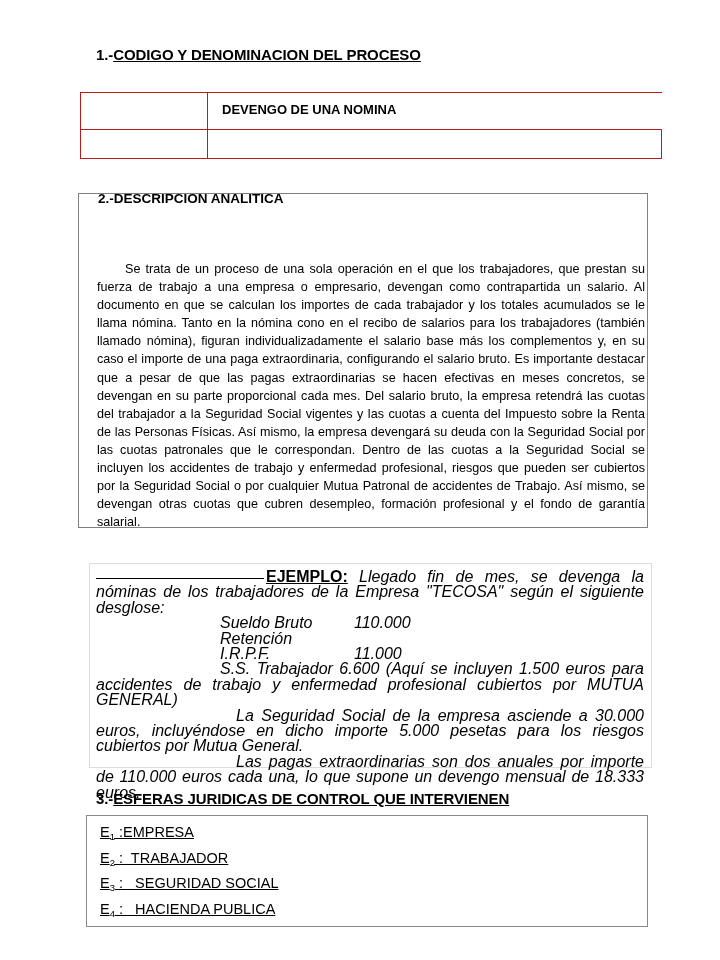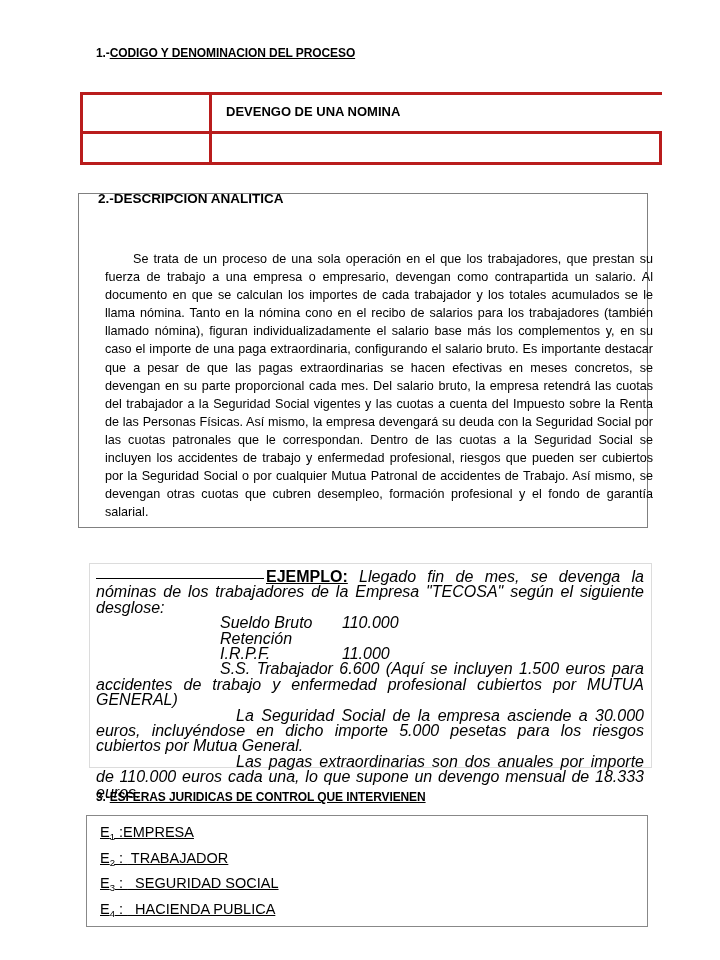--- a/index.html
+++ b/index.html
@@ -17,41 +17,41 @@
   }
 
   .page {
     position: absolute;
     inset: 0;
   }
 
   
   .sec-heading {
     position: absolute;
-    font-size: 12px;
+    font-size: 15px;
     font-weight: bold;
     letter-spacing: -0.1px;
     white-space: nowrap;
   }
   .sec-heading .num { text-decoration: none; }
   .sec-heading .ul { text-decoration: underline; }
 
   #heading1 { left: 96px; top: 46px; }
   #heading3 { left: 96px; top: 790px; }
 
   
   #top-table {
     position: absolute;
     left: 80px;
     top: 92px;
     width: 582px;
     border-collapse: collapse;
   }
   #top-table td {
-    border: 3px solid #b91c1c;
+    border: 1px solid #b91c1c;
     padding: 0;
     vertical-align: top;
     margin-top: 23px;
   }
   #top-table td.left-cell { width: 126px; }
   #top-table tr.row1 td { height: 36px; }
   #top-table tr.row1 td.right-cell { border-right-color: transparent; }
   #top-table tr.row2 td { height: 28px; }
   .table-title {
     font-size: 13px;
@@ -76,29 +76,28 @@
     left: 98px;
     top: 191px;
     font-size: 13.5px;
     font-weight: bold;
     white-space: nowrap;
   }
 
   #desc-text {
     position: absolute;
     left: 97px;
-    top: 250px;
+    top: 260px;
     width: 548px;
     font-size: 12.6px;
     line-height: 18.1px;
     text-align: justify;
     text-justify: inter-word;
     text-indent: 28px;
     hyphens: none;
-    margin-left: 8px;
   }
 
   
   #ejemplo-box {
     position: absolute;
     left: 89px;
     top: 563px;
     width: 563px;
     height: 205px;
     border: 1px solid #dcdcdc;
@@ -127,21 +126,21 @@
     font-style: normal;
     font-weight: bold;
     text-decoration: underline;
   }
   .ej-row {
     padding-left: 124px;
     text-align: left;
   }
   .ej-row .amt {
     display: inline-block;
-    margin-left: 4px;
+    margin-left: 16px;
   }
   .ej-lbl { display: inline-block; width: 118px; }
   .ej-just-indent { text-align: justify; text-indent: 124px; }
   .ej-just-indent2 { text-align: justify; text-indent: 140px; }
 
   
   #esferas-box {
     position: absolute;
     left: 86px;
     top: 815px;

